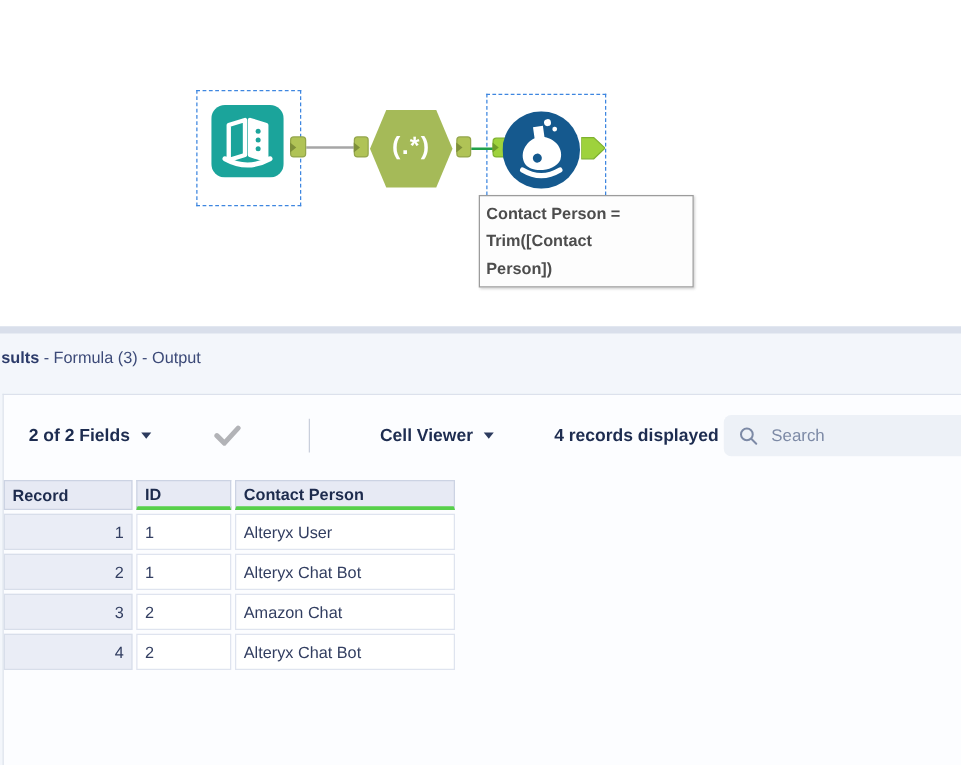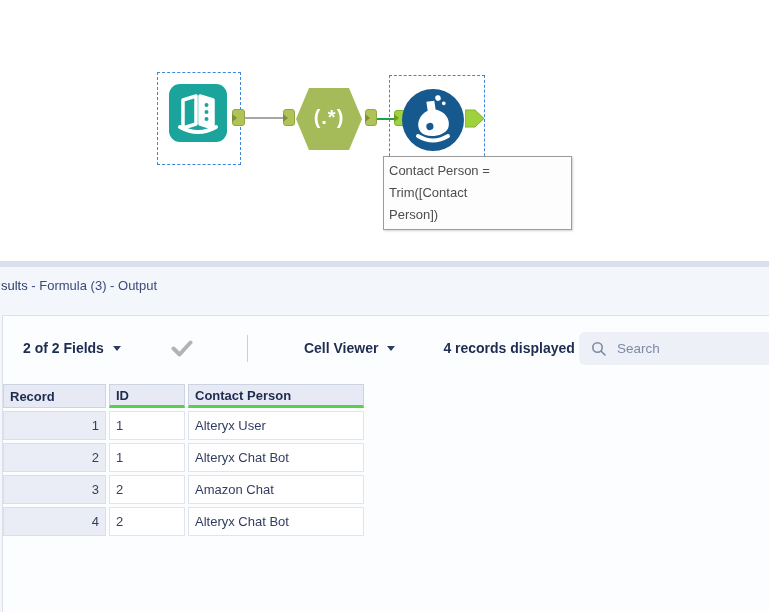--- a/index.html
+++ b/index.html
@@ -34,30 +34,30 @@
   .a4{left:394px;top:110px;height:16px;}
 
   .tool-input{left:169px;top:84px;}
   .tool-regex{left:295px;top:87px;}
   .regex-label{left:295px;top:87px;width:68px;height:60px;display:flex;align-items:center;
       justify-content:center;color:#fff;font-weight:bold;font-size:20px;letter-spacing:1px;}
   .tool-formula{left:402px;top:89px;}
   .out-arrow{left:465px;top:107px;}
 
   .tooltip{
-    left:383px;top:156px;width:189px;box-sizing:border-box;
+    left:383px;top:156px;width:172px;box-sizing:border-box;
     background:#fdfdfd;border:1px solid #9c9c9c;box-shadow:1px 1px 2px rgba(0,0,0,.18);
-    padding:3px 5px;font-size:13px;font-weight:normal;color:#4d4d4d;line-height:22px;
+    padding:3px 5px;font-size:13px;font-weight:bold;color:#4d4d4d;line-height:22px;
   }
 
   
   .splitter{left:0;top:261px;width:769px;height:6px;background:#d9dfeb;}
   .results{left:0;top:267px;right:0;bottom:0;background:#f3f6fb;}
   .results-title{position:absolute;left:1px;top:11px;font-size:13px;color:#3c4a78;white-space:pre;}
-  .results-title .t-bold{font-weight:normal;color:#2c3b6a;}
+  .results-title .t-bold{font-weight:bold;color:#2c3b6a;}
 
   .panel{position:absolute;left:2px;top:48px;right:0;bottom:0;background:#fcfdff;
          border-top:1px solid #dce1ec;border-left:1px solid #dce1ec;}
 
   .toolbar{position:absolute;left:0;top:0;right:0;height:64px;display:flex;align-items:center;
            padding-left:20px;box-sizing:border-box;color:#1d2c50;font-size:14px;font-weight:bold;gap:36px;}
   .tb-item{display:flex;align-items:center;gap:9px;cursor:pointer;}
   .caret{width:0;height:0;border-left:4.5px solid transparent;border-right:4.5px solid transparent;
          border-top:5.5px solid #2c3b5e;}
   .check-wrap{margin-left:14px;display:flex;align-items:center;}

